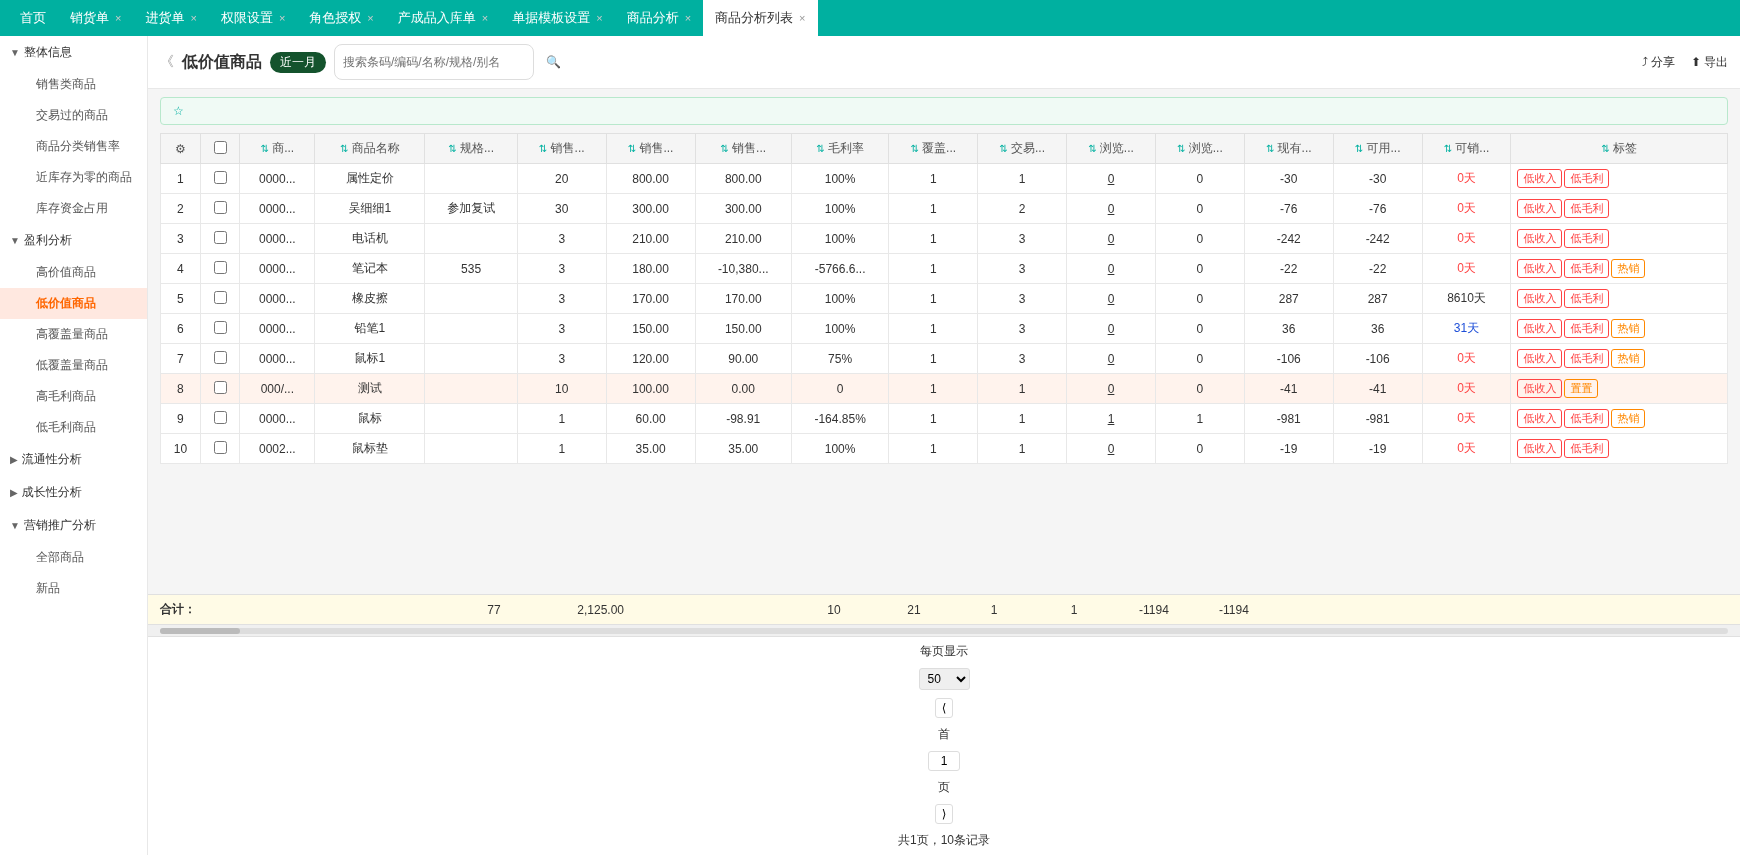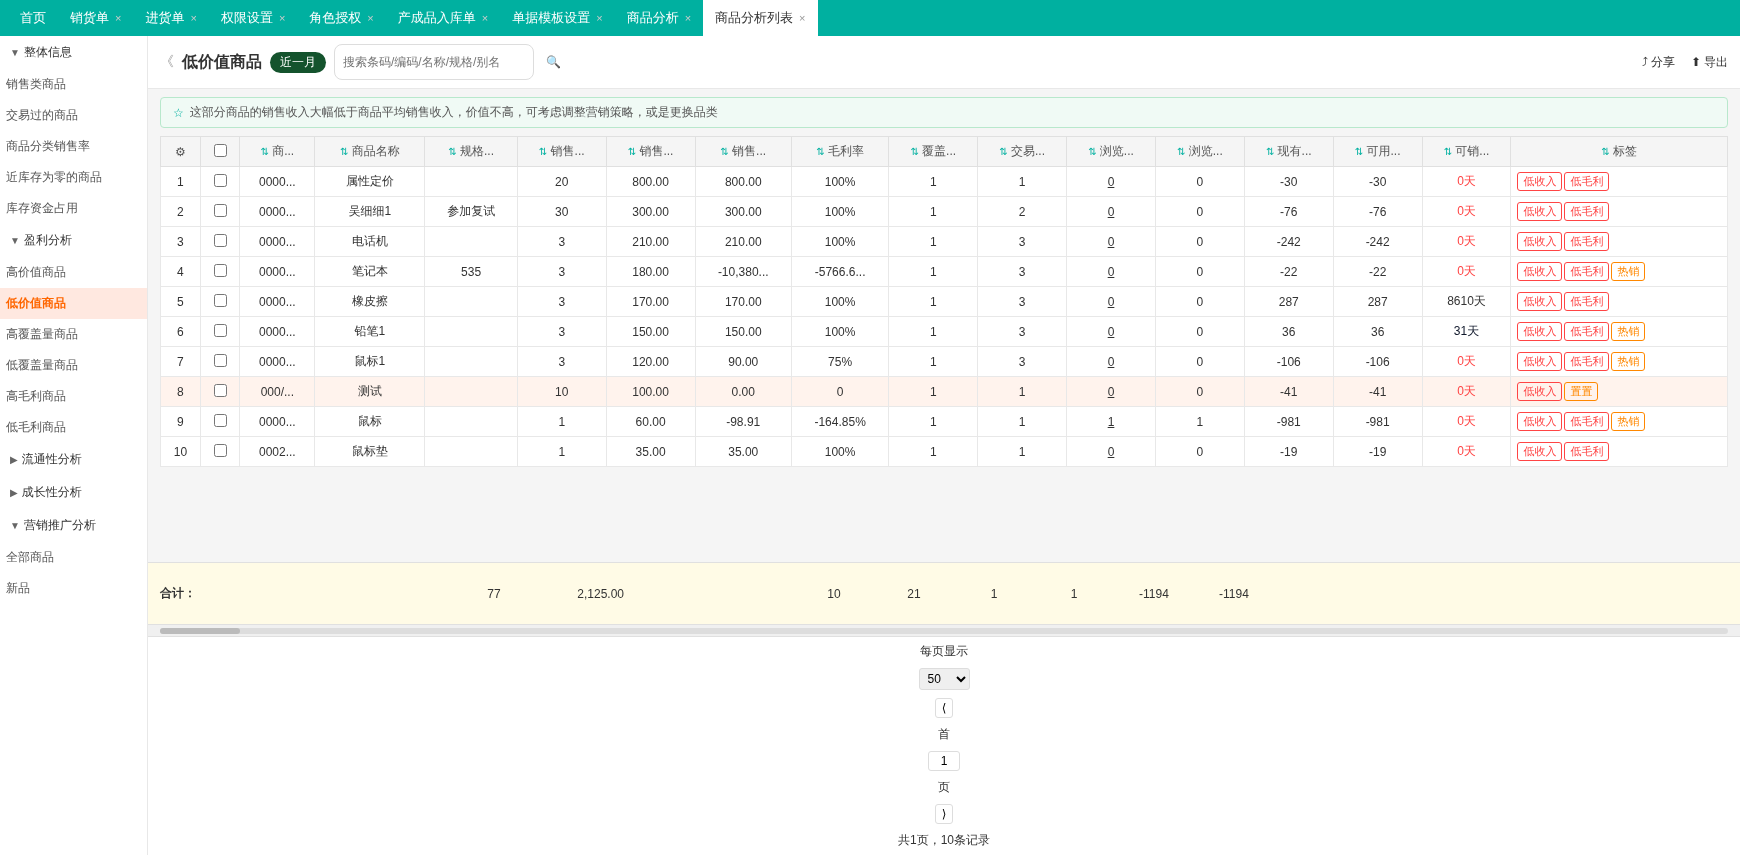--- a/index.html
+++ b/index.html
@@ -45,21 +45,21 @@
     .sidebar-section-header {
       display: flex;
       align-items: center;
       padding: 8px 10px;
       font-size: 12px;
       color: #333;
       cursor: pointer;
     }
     .sidebar-section-header .arrow { margin-right: 4px; font-size: 10px; color: #666; }
     .sidebar-item {
-      padding: 7px 10px 7px 6px;
+      padding: 7px 10px 7px 36px;
       cursor: pointer;
       color: #555;
       font-size: 12px;
     }
     .sidebar-item.active { background: #ffe8e0; color: #ff6600; font-weight: bold; }
 
     
     .content-area {
       flex: 1;
       display: flex;
@@ -186,21 +186,21 @@
       margin-right: 2px;
     }
     .tag-red { color: #ff4444; border: 1px solid #ff4444; }
     .tag-orange { color: #ff8800; border: 1px solid #ff8800; }
     .underline { text-decoration: underline; color: #333; }
 
     
     .footer-bar {
       background: #fffbe6;
       border-top: 1px solid #e0e0e0;
-      padding: 22px 12px;
+      padding: 6px 12px;
       display: flex;
       align-items: center;
       font-size: 12px;
     }
     .footer-label { color: #333; font-weight: bold; margin-right: 8px; }
     .footer-values {
       flex: 1;
       display: flex;
       align-items: center;
     }
@@ -363,21 +363,20 @@
         </button>
         <button class="action-btn">
           <span>⬆</span>
           <span>导出</span>
         </button>
       </div>
     </div>
 
     <div class="notice-bar">
       <span class="notice-icon">☆</span>
-      <span>这部分商品的销售收入大幅低于商品平均销售收入，价值不高，可考虑调整营销策略，或是更换品类</span>
     </div>
 
     <div class="table-wrapper">
       <table>
         <thead>
           <tr>
             <th>⚙</th>
             <th><input type="checkbox" style=""></th>
             <th><span class="sort-icon">⇅</span> 商...</th>
             <th><span class="sort-icon">⇅</span> 商品名称</th>
@@ -501,21 +500,21 @@
     <td>3</td>
     <td>150.00</td>
     <td>150.00</td>
     <td>100%</td>
     <td>1</td>
     <td>3</td>
     <td><span class="underline">0</span></td>
     <td>0</td>
     <td>36</td>
     <td>36</td>
-    <td style="color:#0f172a">31天</td>
+    <td style="color:#1d4ed8">31天</td>
     <td class="tag-cell"><span class="tag tag-red">低收入</span><span class="tag tag-red">低毛利</span><span class="tag tag-orange">热销</span></td>
   </tr>
             <tr>
     <td>7</td>
     <td><input type="checkbox" style=""></td>
     <td>0000...</td>
     <td>鼠标1</td>
     <td></td>
     <td>3</td>
     <td>120.00</td>

